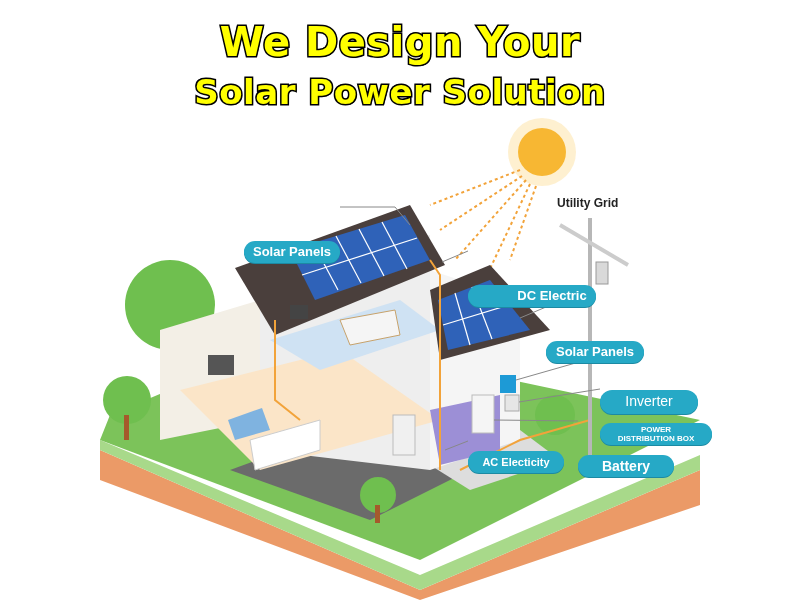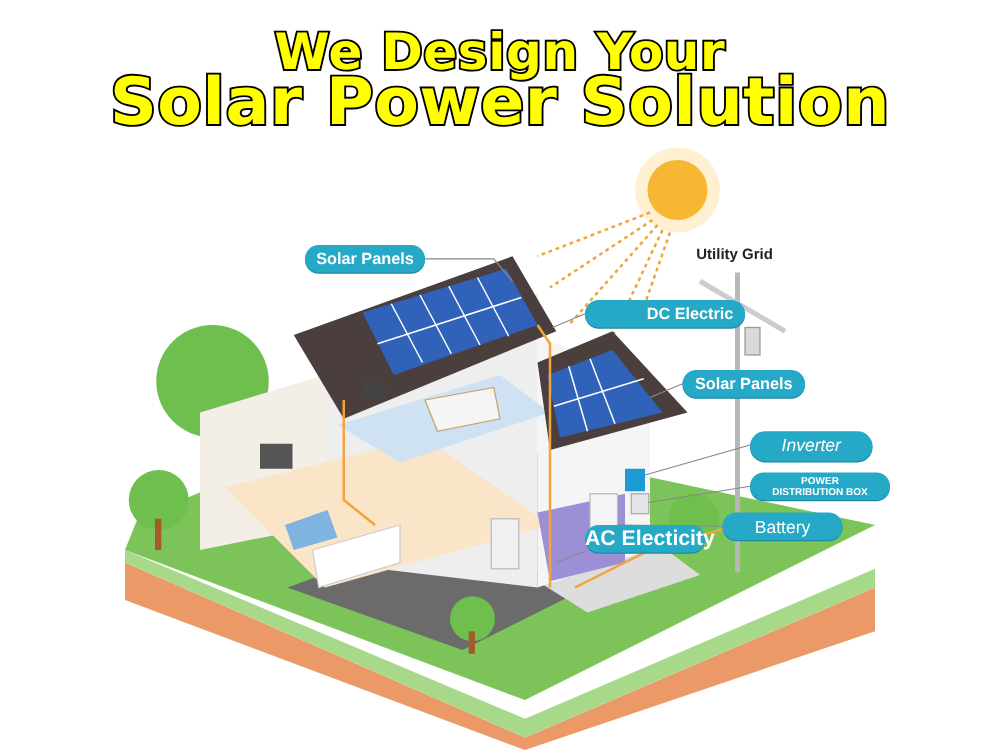--- a/index.html
+++ b/index.html
@@ -1,29 +1,29 @@
 <!DOCTYPE html>
 <html><head>
 <meta charset="utf-8">
 <style>
   html,body{margin:0;padding:0;background:#ffffff;}
   body{width:800px;height:600px;position:relative;overflow:hidden;font-family:"Liberation Sans",sans-serif;}
   .headline{position:absolute;left:0;width:800px;text-align:center;font-family:"DejaVu Sans",sans-serif;font-weight:bold;color:#ffff00;
     -webkit-text-stroke:3px #000;paint-order:stroke fill;text-shadow:0 0 2px #000,1px 1px 0 #000,-1px -1px 0 #000;letter-spacing:0.5px;}
   .h1{top:18px;font-size:40px;line-height:48px;}
-  .h2{top:58px;font-size:52px;line-height:48px;}
+  .h2{top:68px;font-size:34px;line-height:48px;}
   svg.scene{position:absolute;left:0;top:0;}
-  .callout{position:absolute;background:#26a9c6;color:#fff;border-radius:14px;font-weight:bold;text-align:center;white-space:nowrap;box-shadow:0 1px 0 #1c8aa3;}
+  .callout{position:absolute;background:#26a9c6;color:#fff;border-radius:14px;font-weight:bold;text-align:center;white-space:nowrap;box-shadow:0 1px 0 #1c8aa3;margin-top:45px;}
   .c-solar1{left:244px;top:196px;width:96px;height:22px;line-height:22px;font-size:13px;}
   .c-dc{left:468px;top:240px;width:88px;height:22px;line-height:22px;font-size:13px;padding-left:40px;}
   .c-solar2{left:546px;top:296px;width:98px;height:22px;line-height:22px;font-size:13px;}
-  .c-inv{left:600px;top:345px;width:98px;height:24px;line-height:22px;font-size:14px;font-weight:normal;font-style:italic;}
+  .c-inv{left:600px;top:345px;width:98px;height:24px;line-height:22px;font-size:14px;font-weight:normal;}
   .c-pdb{left:600px;top:378px;width:112px;height:22px;font-size:8px;line-height:9px;padding-top:2px;box-sizing:border-box;}
-  .c-bat{left:578px;top:410px;width:96px;height:22px;line-height:22px;font-size:14px;font-weight:normal;}
-  .c-ac{left:468px;top:420px;width:96px;height:22px;line-height:22px;font-size:17px;}
+  .c-bat{left:578px;top:410px;width:96px;height:22px;line-height:22px;font-size:14px;font-weight:bold;}
+  .c-ac{left:468px;top:406px;width:96px;height:22px;line-height:22px;font-size:11px;}
   .utility{position:absolute;left:557px;top:196px;font-size:12px;font-weight:bold;color:#222;}
 </style>
 </head>
 <body>
 
 <div class="headline h1">We Design Your</div>
 <div class="headline h2">Solar Power Solution</div>
 
 <svg class="scene" width="800" height="600" viewBox="0 0 800 600">
 

